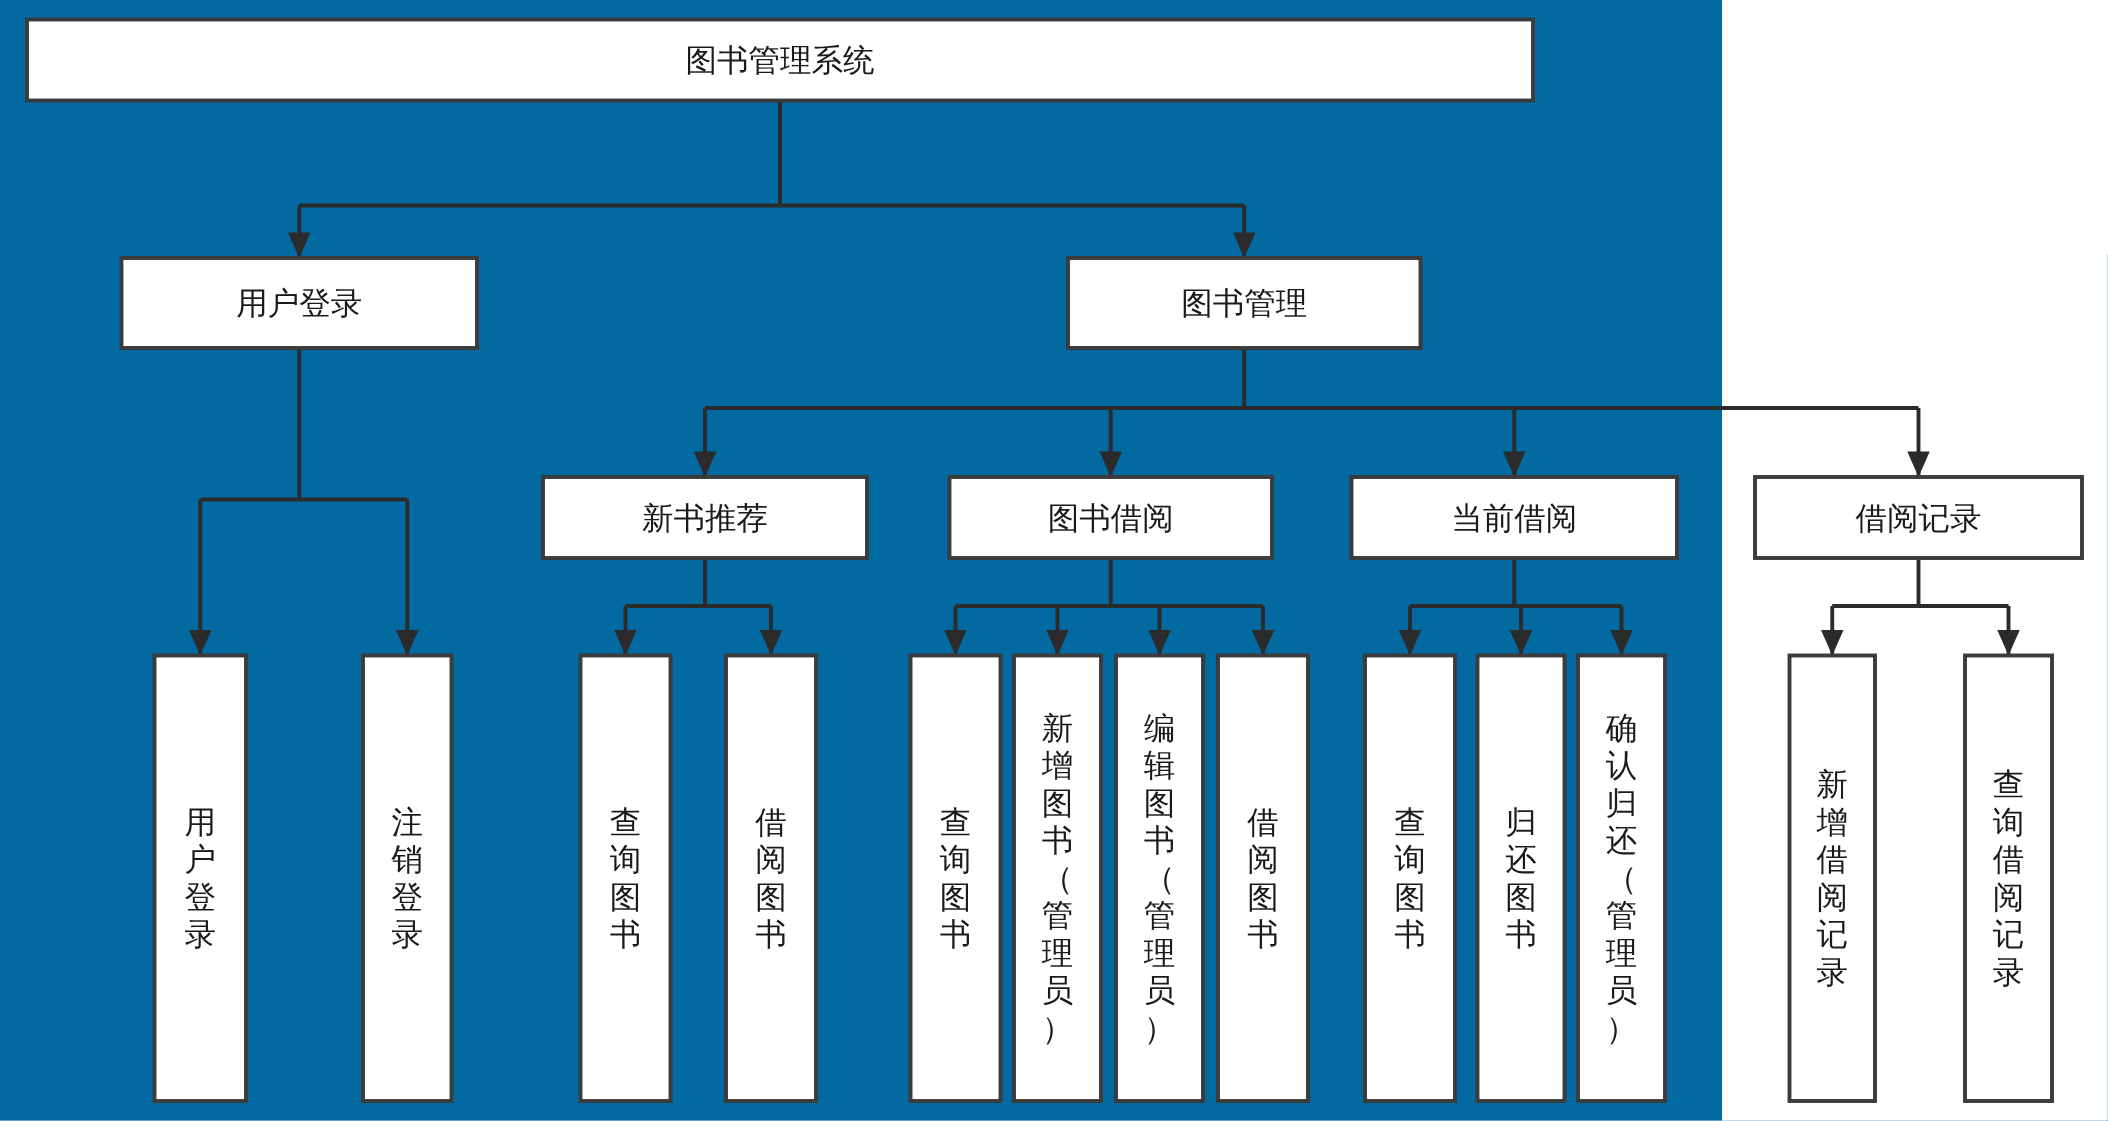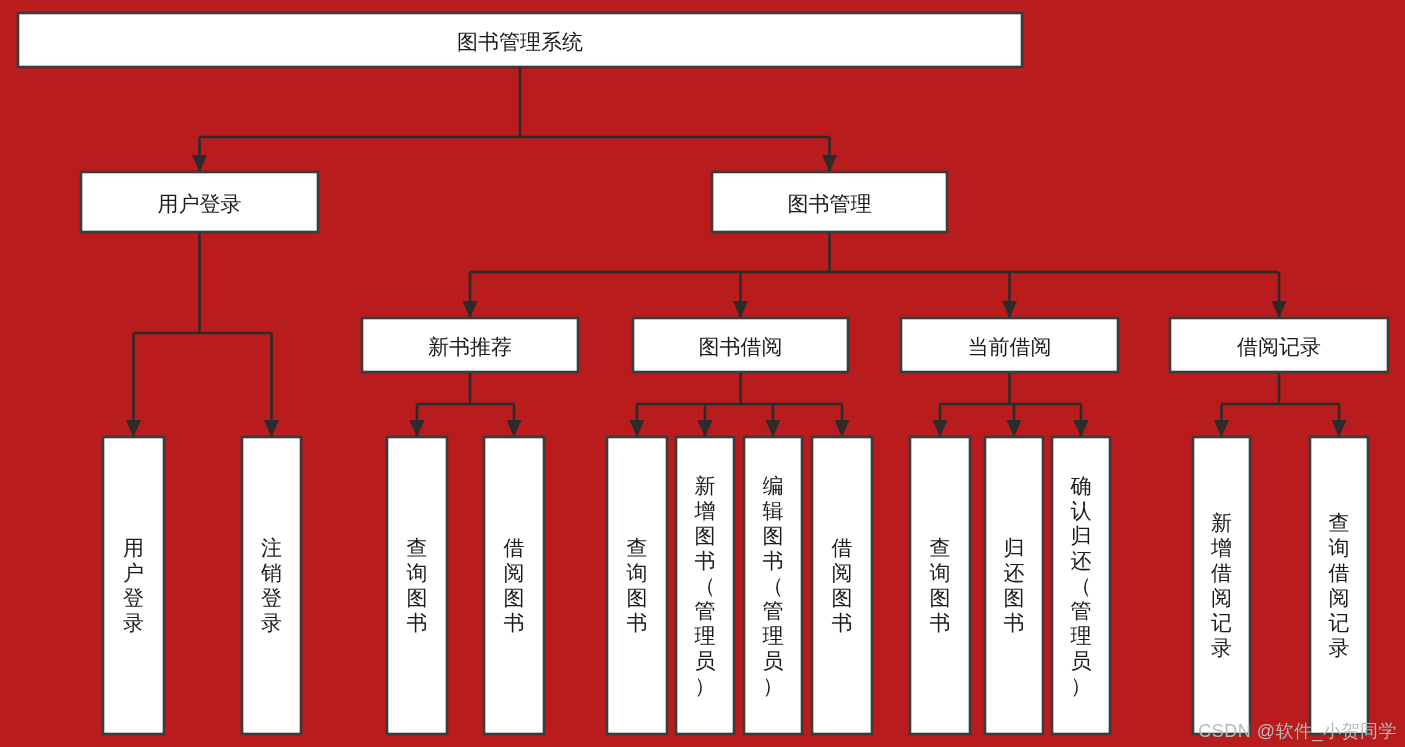--- a/index.html
+++ b/index.html
@@ -9,23 +9,23 @@
   }
   body {
     width: 1405px;
     height: 747px;
     font-family: "Liberation Sans", "DejaVu Sans", sans-serif;
     overflow: hidden;
     position: relative;
   }
   #diagram-root {
     position: relative;
-    width: 1405px;
+    width: 1148px;
     height: 747px;
-    background: #b91c1c;
+    background: #0369a1;
     text-decoration: underline;
   }
   svg#tree-svg {
     position: absolute;
     left: 0;
     top: 0;
     width: 1405px;
     height: 747px;
     display: block;
   }
@@ -204,14 +204,13 @@
         <g>
           <rect x="1193" y="437" width="57" height="297" class="node-box"></rect>
           <text x="1221.5" y="530" class="node-label-v"><tspan x="1221.5" dy="0">新</tspan><tspan x="1221.5" dy="25">增</tspan><tspan x="1221.5" dy="25">借</tspan><tspan x="1221.5" dy="25">阅</tspan><tspan x="1221.5" dy="25">记</tspan><tspan x="1221.5" dy="25">录</tspan></text>
         </g>
         <g>
           <rect x="1310" y="437" width="58" height="297" class="node-box"></rect>
           <text x="1339" y="530" class="node-label-v"><tspan x="1339" dy="0">查</tspan><tspan x="1339" dy="25">询</tspan><tspan x="1339" dy="25">借</tspan><tspan x="1339" dy="25">阅</tspan><tspan x="1339" dy="25">记</tspan><tspan x="1339" dy="25">录</tspan></text>
         </g>
       </g>
   </svg>
-  <div class="watermark-text">CSDN @软件_小贺同学</div>
 </div>
 
 </body></html>

